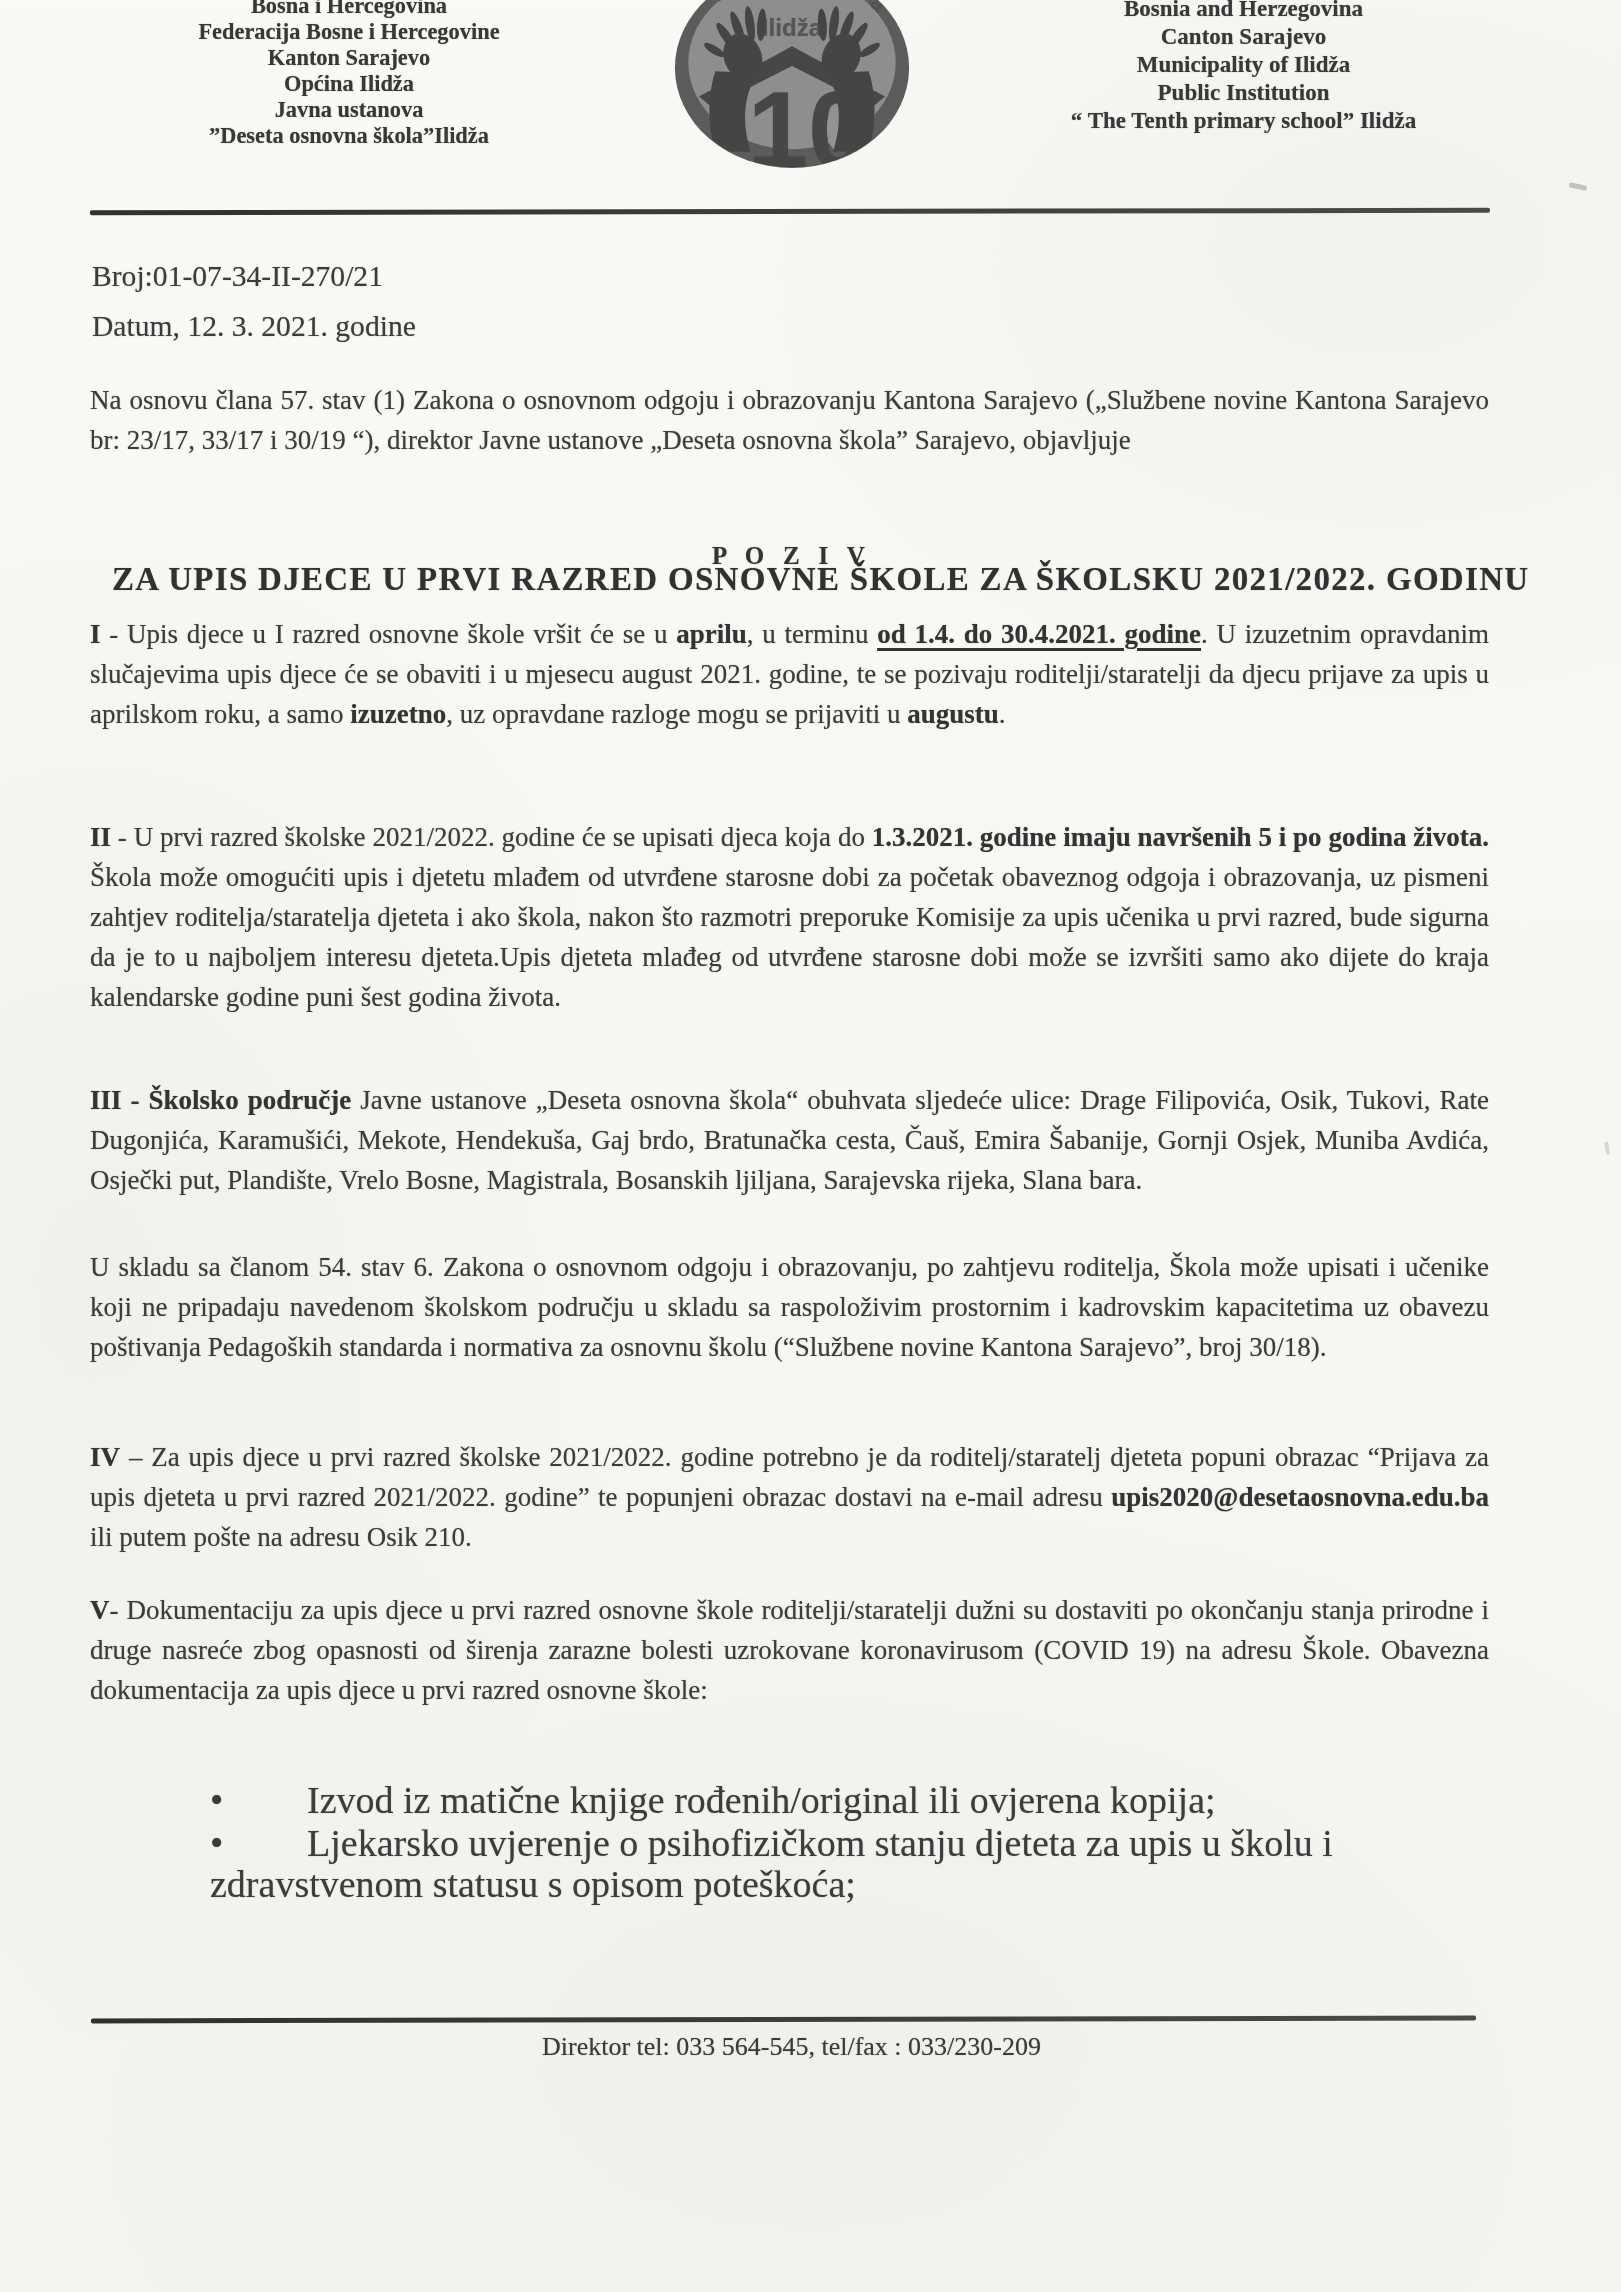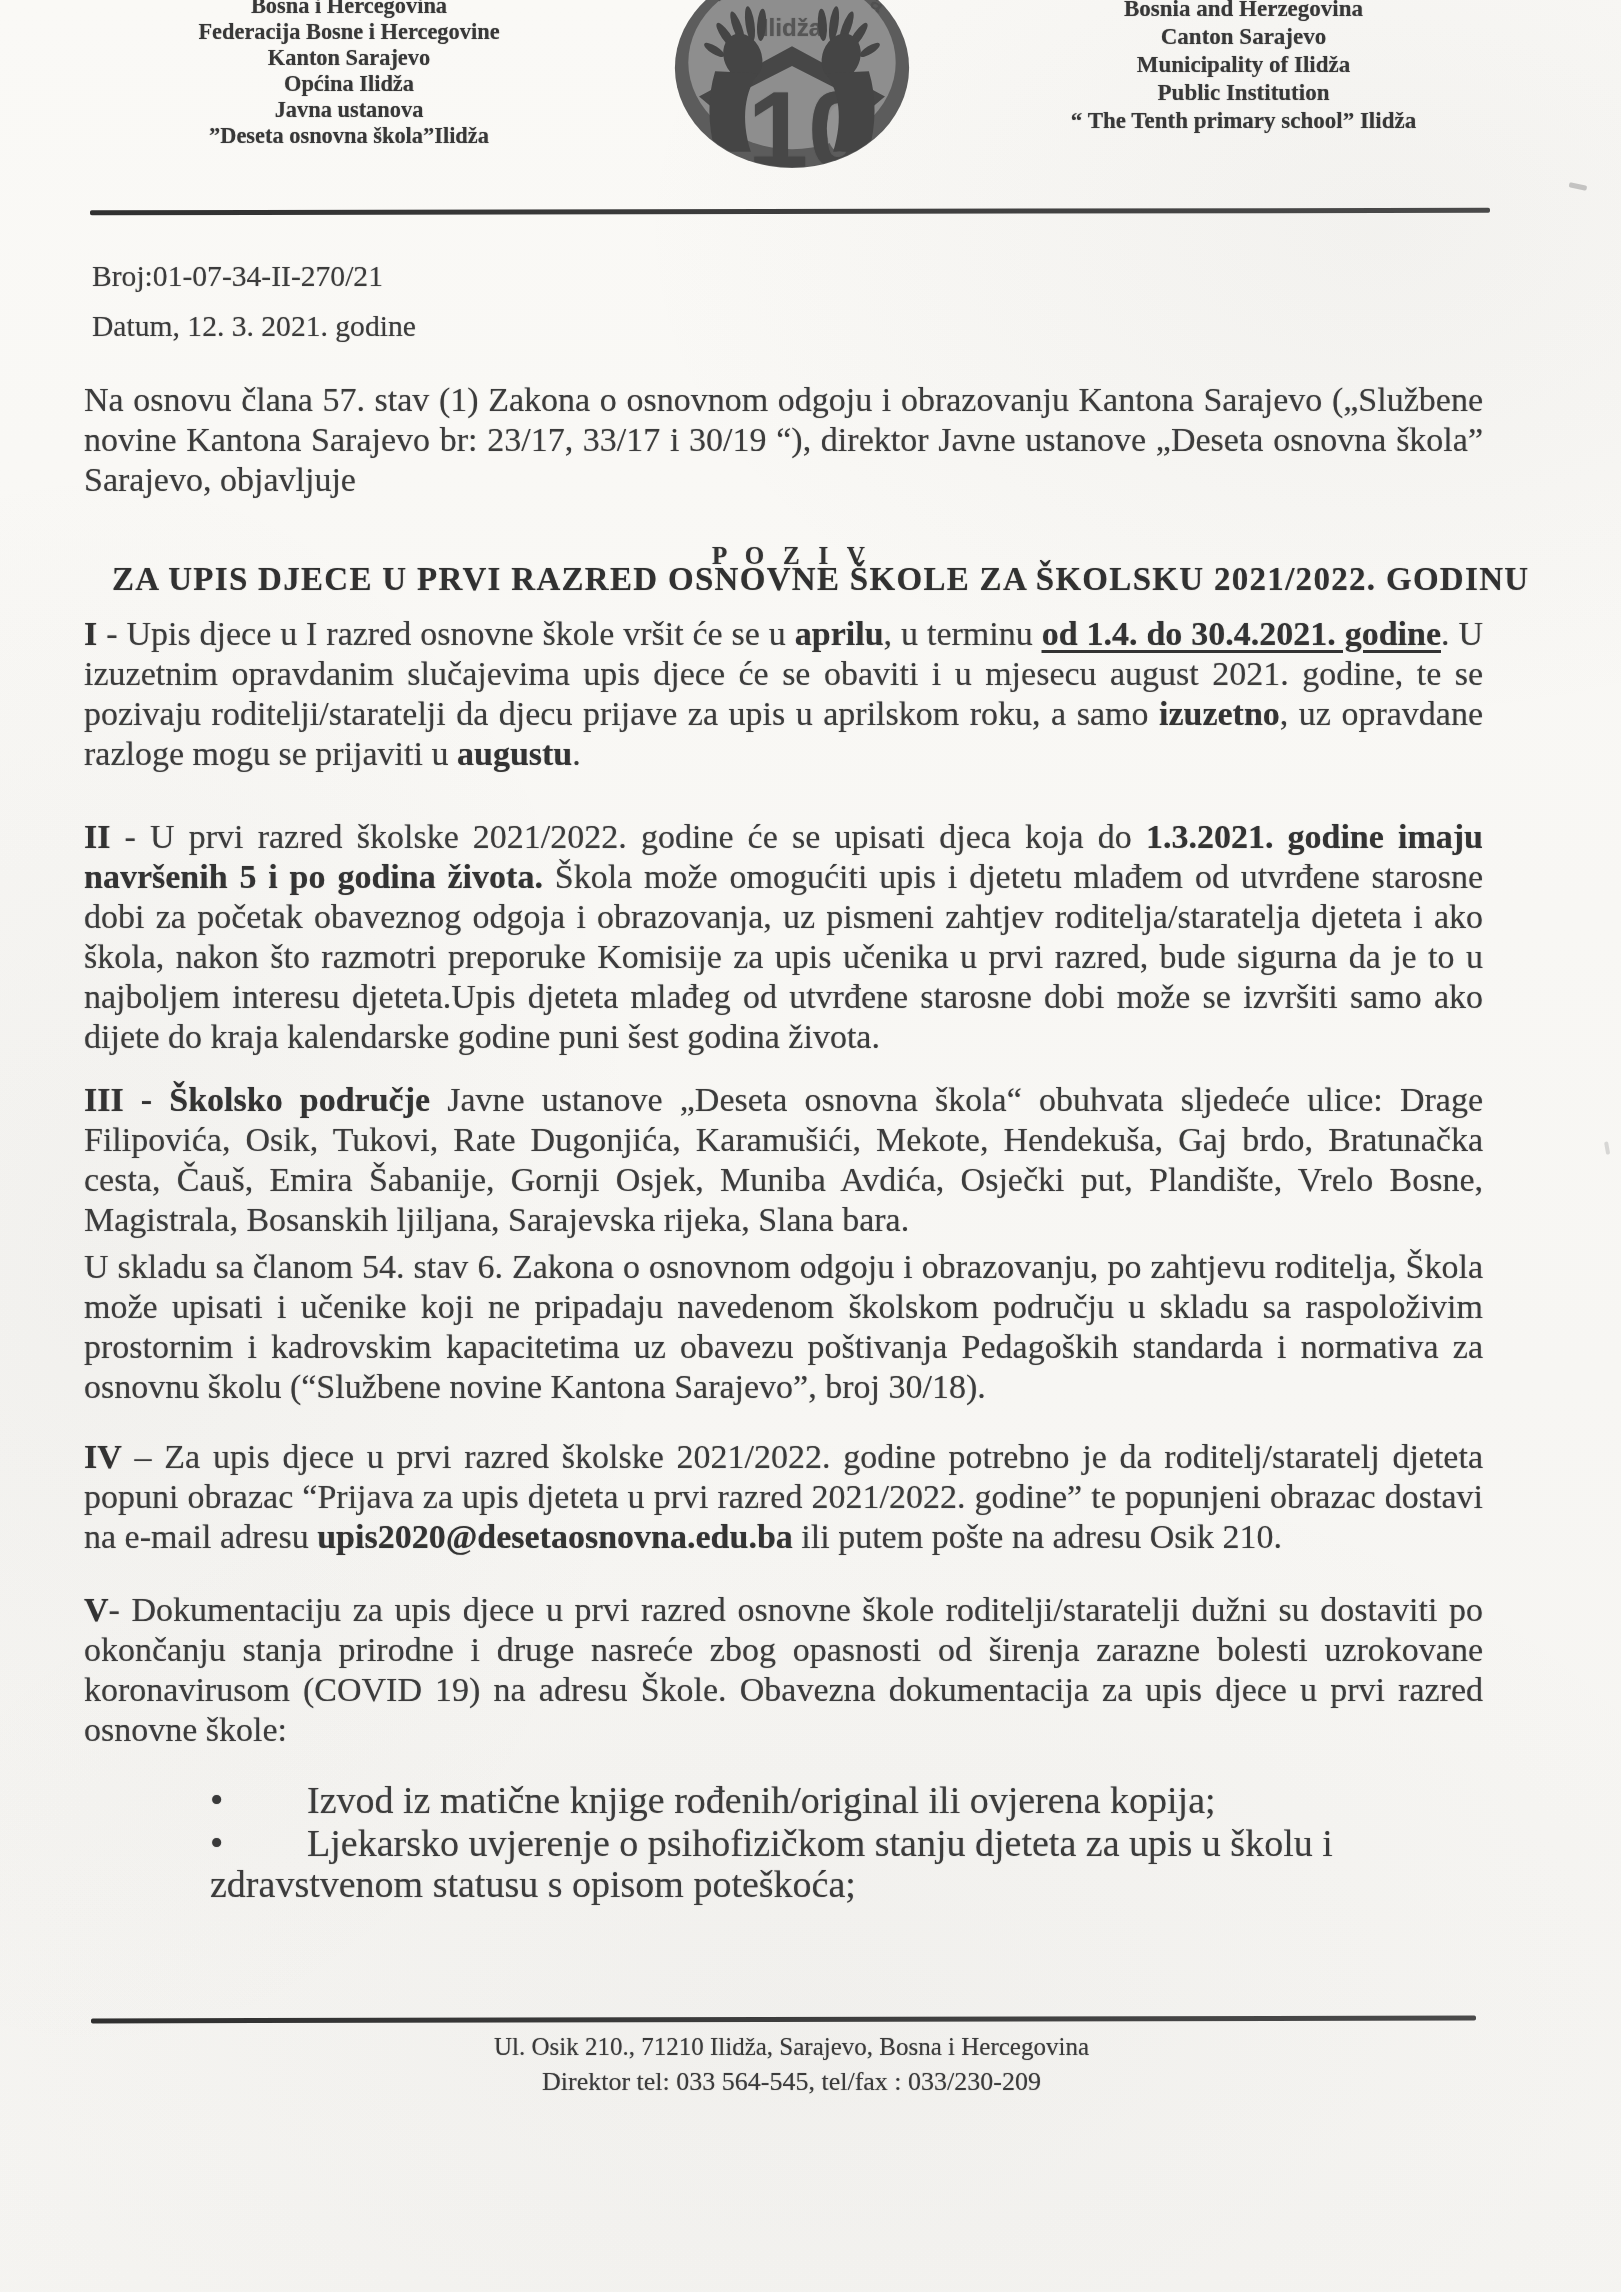--- a/index.html
+++ b/index.html
@@ -17,22 +17,22 @@
   }
   .letterhead-block { position:absolute; text-align:center; font-weight:bold; }
   .lh-left  { top:-7.2px; left:116px; width:466px; font-size:22.4px; line-height:26px; color:#383838; }
   .lh-right { top:-5.4px; left:948px; width:591px; font-size:23px; line-height:28px; color:#383838; }
   .logo-wrap { position:absolute; top:-47px; left:674px; width:236px; height:226px; }
   .rule { position:absolute; background:linear-gradient(to right,#303030,#4a4a4a); border-radius:1.8px; }
   .rule-top    { top:209px;  left:90px; width:1400px; height:5.4px; transform:rotate(-0.1deg); }
   .rule-bottom { top:2017px; left:91px; width:1385px; height:4.5px; transform:rotate(-0.12deg); }
   .refblock { position:absolute; top:251px; left:92px; font-size:29.6px; line-height:50px; }
   .para {
-    position:absolute; left:84px; width:1399px;
-    font-size:34px; line-height:40px; text-align:justify;
+    position:absolute; left:90px; width:1399px;
+    font-size:27px; line-height:40px; text-align:justify;
   }
   .center-line { position:absolute; left:92px; width:1399px; text-align:center; }
   .doc-title   { top:542px; font-size:25px; font-weight:bold; letter-spacing:6.3px; color:#343434; }
   .doc-subtitle{ top:561px; font-size:33px; font-weight:bold; letter-spacing:1.3px; color:#313131; white-space:nowrap;margin-left:20px; }
   .b { font-weight:bold; color:#333; }
   .u { text-decoration:underline; text-decoration-thickness:3.1px; text-underline-offset:5.4px; }
   .bullet-list { position:absolute; top:1780px; left:92px; width:1399px; font-size:38px; line-height:41px; }
   .bullet-row { padding-left:118px; margin-bottom:1.8px; }
   .bullet-dot { display:inline-block; width:97px; color:#3a3a3a; }
   .footer { position:absolute; top:2029px; left:92px; width:1399px; text-align:center; font-size:25px; line-height:35px; color:#3b3b3b; }
@@ -128,20 +128,19 @@
     <div class="bullet-row">
       <span class="bullet-dot">•</span><span>Izvod iz matične knjige rođenih/original ili ovjerena kopija;</span>
     </div>
     <div class="bullet-row">
       <span class="bullet-dot">•</span><span>Ljekarsko uvjerenje o psihofizičkom stanju djeteta za upis u školu i zdravstvenom statusu s opisom poteškoća;</span>
     </div>
   </div>
 
   <div class="rule rule-bottom"></div>
   <div class="footer">
-      <div>Ul. Osik 210., 71210 Ilidža, Sarajevo, Bosna i Hercegovina</div>
       <div>Direktor tel: 033 564-545, tel/fax : 033/230-209</div>
     </div>
 
   <div class="artifact art1"></div>
   <div class="artifact art2"></div>
 </div>
 
 
 </body></html>

